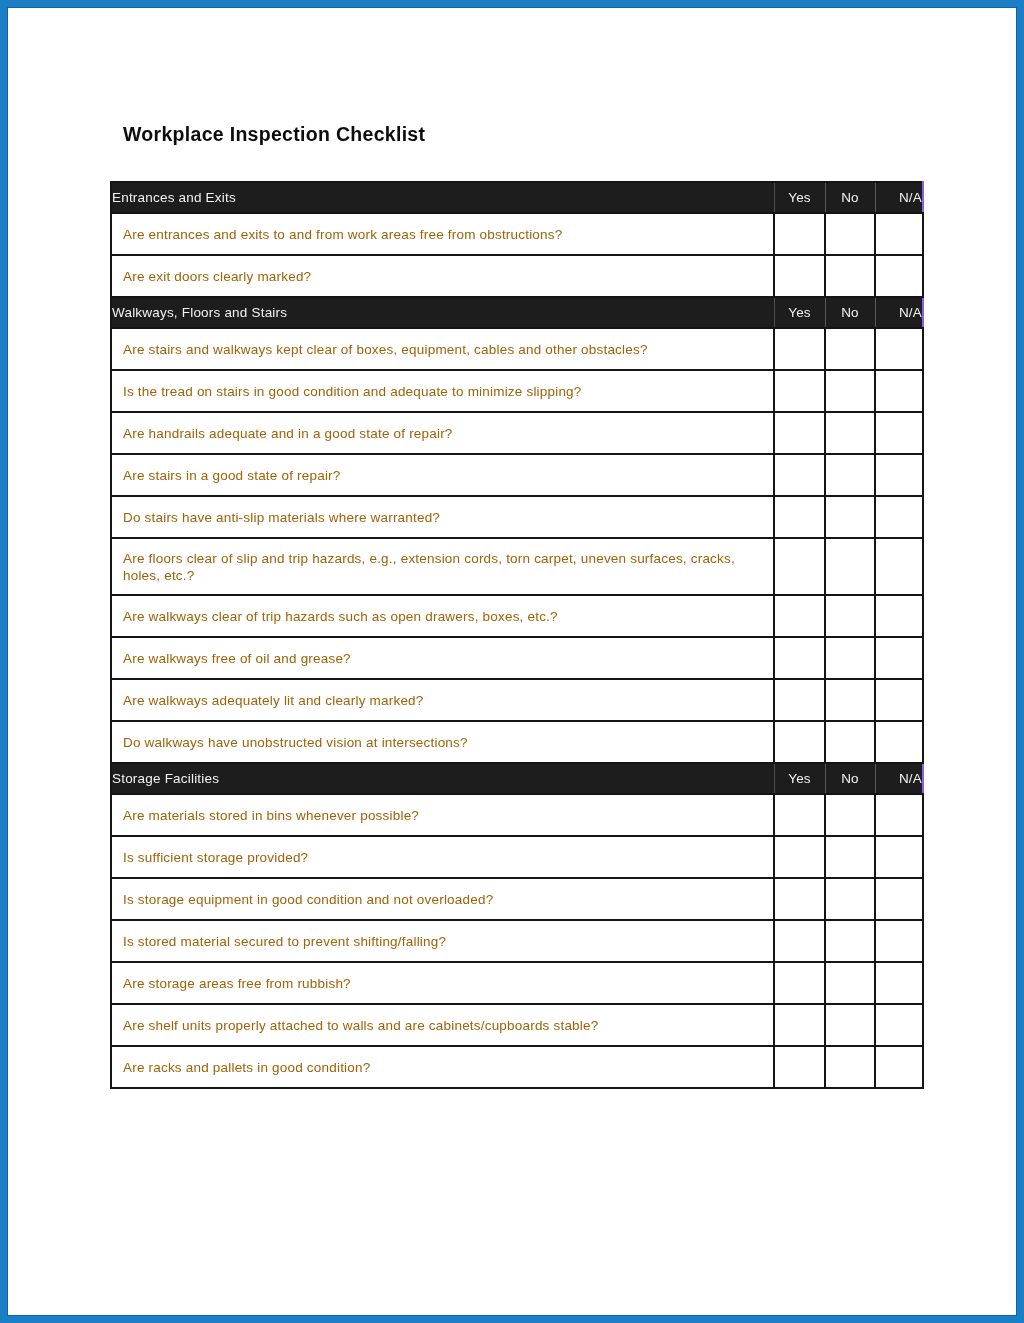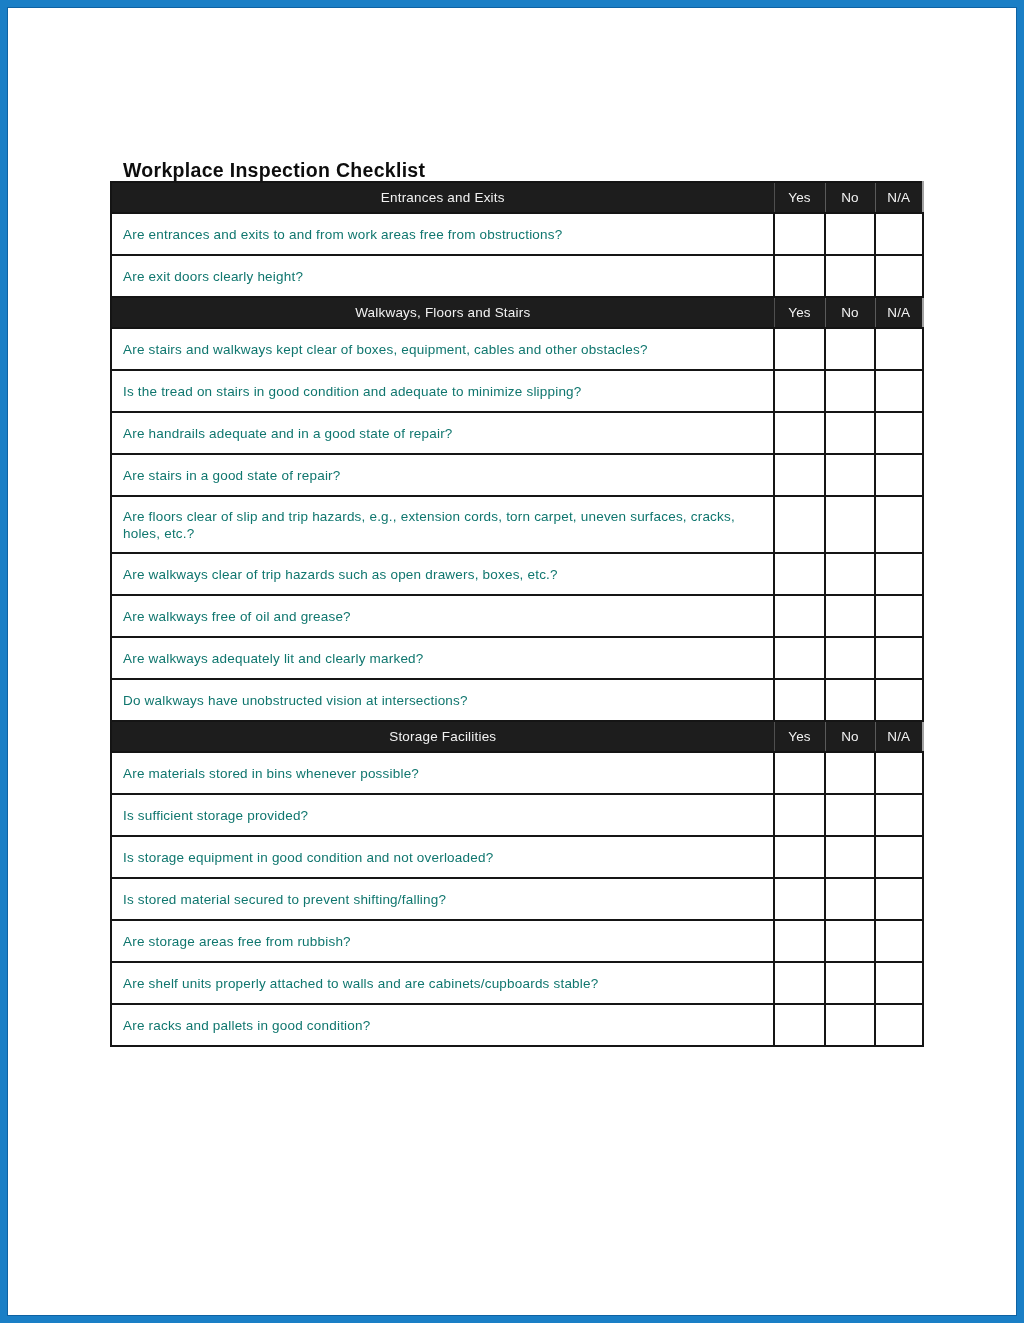--- a/index.html
+++ b/index.html
@@ -24,21 +24,20 @@
     z-index: 10;
   }
   .doc-title {
     position: absolute;
     left: 123px;
     top: 123px;
     font-size: 19.5px;
     font-weight: 700;
     color: #0d0d0d;
     letter-spacing: 0.3px;
-    margin-top: 36px;
   }
   .table-wrap {
     position: absolute;
     left: 110px;
     top: 181px;
     width: 812px;
   }
   table.checklist {
     width: 100%;
     border-collapse: collapse;
@@ -52,42 +51,43 @@
   tr.section-row td {
     background: #1d1d1d;
     color: #f2f2f2;
     font-size: 13.5px;
     height: 29px;
     padding: 0;
     vertical-align: middle;
   }
   td.section-title {
     padding-left: 11px;
-    text-align: center;
+    text-align: left;
     border: 2px solid #141414;
     border-right: 1px solid #4f4f4f;
     letter-spacing: 0.2px;
   }
   td.answer-header {
     text-align: center;
     border-top: 2px solid #141414;
     border-bottom: 2px solid #141414;
     border-left: 1px solid #5a5a5a;
     letter-spacing: 0.2px;
   }
   td.answer-header:last-child {
-    border-right: 2px solid #a3a3a3;
+    border-right: 2px solid #8b5cf6;
+    text-align: right;
   }
   tr.question-row td {
     border: 2px solid #151515;
     background: #ffffff;
   }
   td.question {
     font-size: 13.5px;
-    color: #0f766e;
+    color: #a16207;
     padding: 11px 20px 10px 11px;
     line-height: 17px;
     letter-spacing: 0.2px;
     text-align: left;
   }
   td.answer-cell {
     height: 38px;
   }
 </style>
 </head>
@@ -112,21 +112,21 @@
           <td class="answer-header">No</td>
           <td class="answer-header">N/A</td>
         </tr>
         <tr class="question-row">
           <td class="question">Are entrances and exits to and from work areas free from obstructions?</td>
           <td class="answer-cell"></td>
           <td class="answer-cell"></td>
           <td class="answer-cell"></td>
         </tr>
         <tr class="question-row">
-          <td class="question">Are exit doors clearly height?</td>
+          <td class="question">Are exit doors clearly marked?</td>
           <td class="answer-cell"></td>
           <td class="answer-cell"></td>
           <td class="answer-cell"></td>
         </tr>
         <tr class="section-row">
           <td class="section-title">Walkways, Floors and Stairs</td>
           <td class="answer-header">Yes</td>
           <td class="answer-header">No</td>
           <td class="answer-header">N/A</td>
         </tr>
@@ -148,20 +148,26 @@
           <td class="answer-cell"></td>
           <td class="answer-cell"></td>
         </tr>
         <tr class="question-row">
           <td class="question">Are stairs in a good state of repair?</td>
           <td class="answer-cell"></td>
           <td class="answer-cell"></td>
           <td class="answer-cell"></td>
         </tr>
         <tr class="question-row">
+          <td class="question">Do stairs have anti-slip materials where warranted?</td>
+          <td class="answer-cell"></td>
+          <td class="answer-cell"></td>
+          <td class="answer-cell"></td>
+        </tr>
+        <tr class="question-row">
           <td class="question">Are floors clear of slip and trip hazards, e.g., extension cords, torn carpet, uneven surfaces, cracks, holes, etc.?</td>
           <td class="answer-cell"></td>
           <td class="answer-cell"></td>
           <td class="answer-cell"></td>
         </tr>
         <tr class="question-row">
           <td class="question">Are walkways clear of trip hazards such as open drawers, boxes, etc.?</td>
           <td class="answer-cell"></td>
           <td class="answer-cell"></td>
           <td class="answer-cell"></td>

